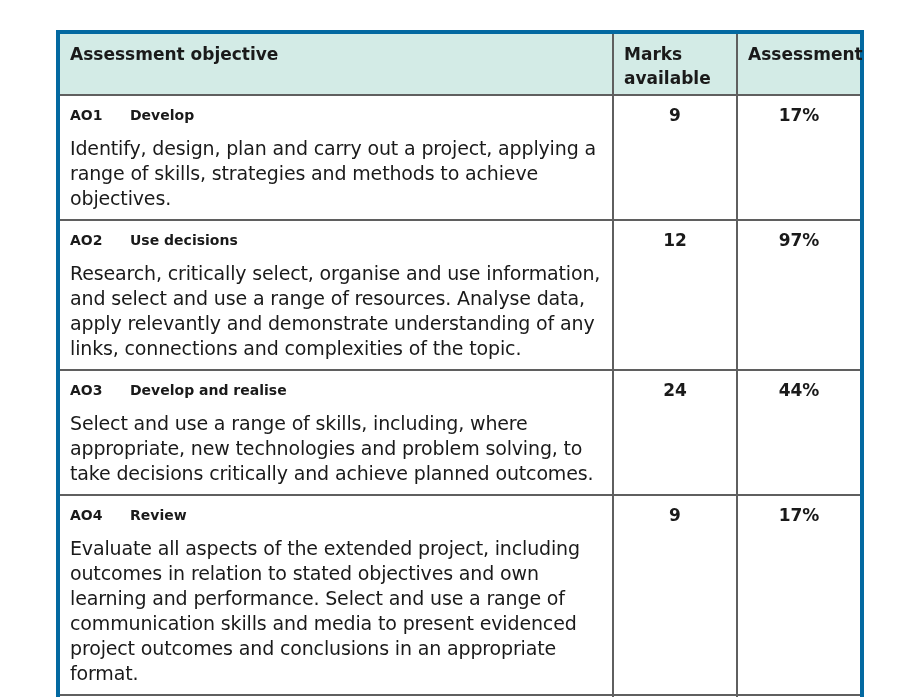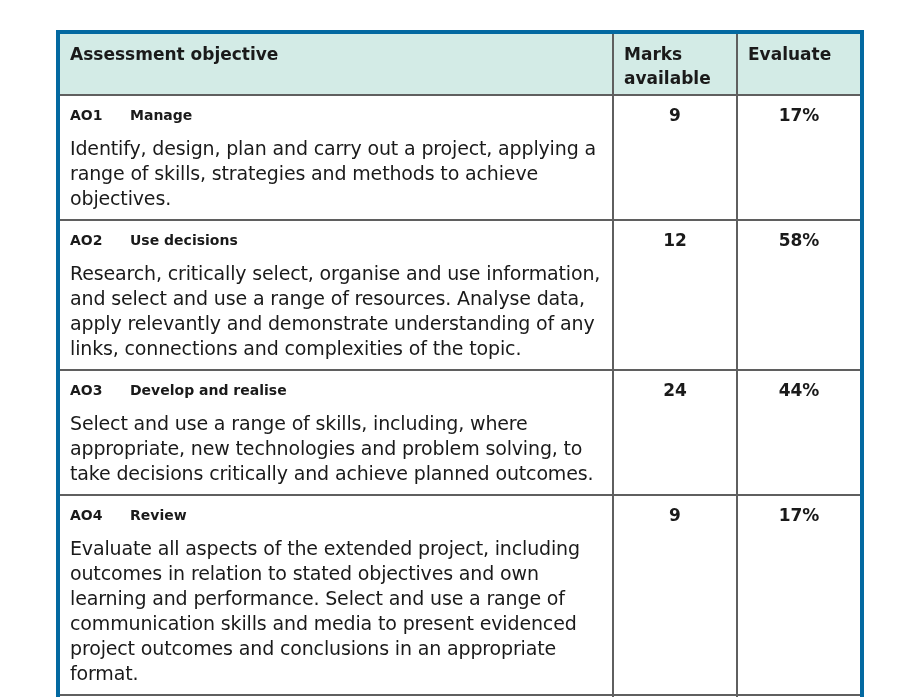--- a/index.html
+++ b/index.html
@@ -94,30 +94,30 @@
   </colgroup>
   <thead>
     <tr>
       <th>
         <span class="hd">Assessment objective</span>
       </th>
       <th>
         <span class="hd">Marks available</span>
       </th>
       <th>
-        <span class="hd">Evaluate</span>
+        <span class="hd">Assessment</span>
       </th>
     </tr>
   </thead>
   <tbody>
     <tr>
       <td>
         <div class="row-head">
           <span class="code">AO1</span>
-          <span>Manage</span>
+          <span>Develop</span>
         </div>
         <div class="row-desc">Identify, design, plan and carry out a project, applying a range of skills, strategies and methods to achieve objectives.</div>
       </td>
       <td>
         <span class="num">9</span>
       </td>
       <td>
         <span class="num">17%</span>
       </td>
     </tr>
@@ -126,21 +126,21 @@
         <div class="row-head">
           <span class="code">AO2</span>
           <span>Use decisions</span>
         </div>
         <div class="row-desc">Research, critically select, organise and use information, and select and use a range of resources. Analyse data, apply relevantly and demonstrate understanding of any links, connections and complexities of the topic.</div>
       </td>
       <td>
         <span class="num">12</span>
       </td>
       <td>
-        <span class="num">58%</span>
+        <span class="num">97%</span>
       </td>
     </tr>
     <tr>
       <td>
         <div class="row-head">
           <span class="code">AO3</span>
           <span>Develop and realise</span>
         </div>
         <div class="row-desc">Select and use a range of skills, including, where appropriate, new technologies and problem solving, to take decisions critically and achieve planned outcomes.</div>
       </td>

